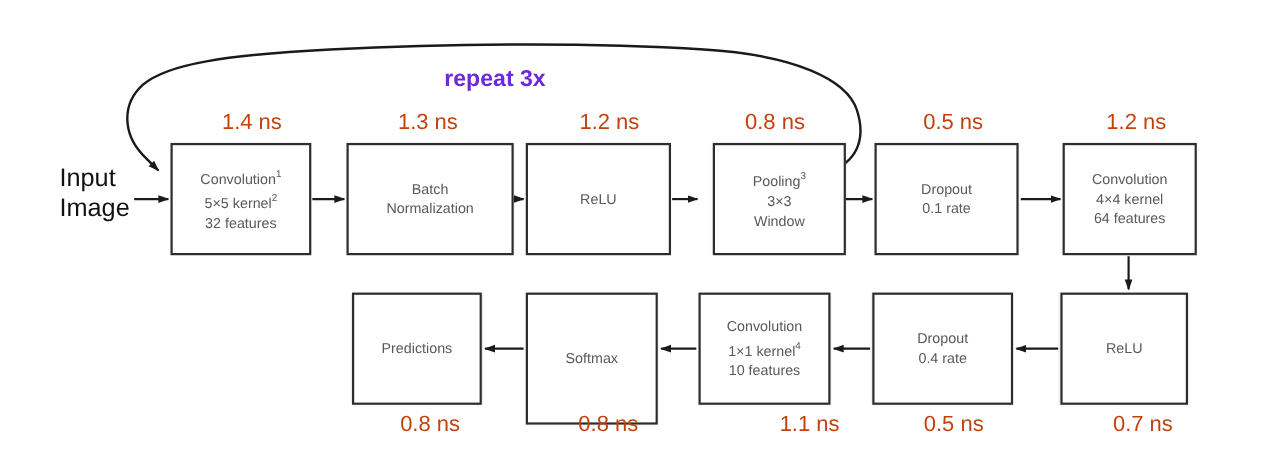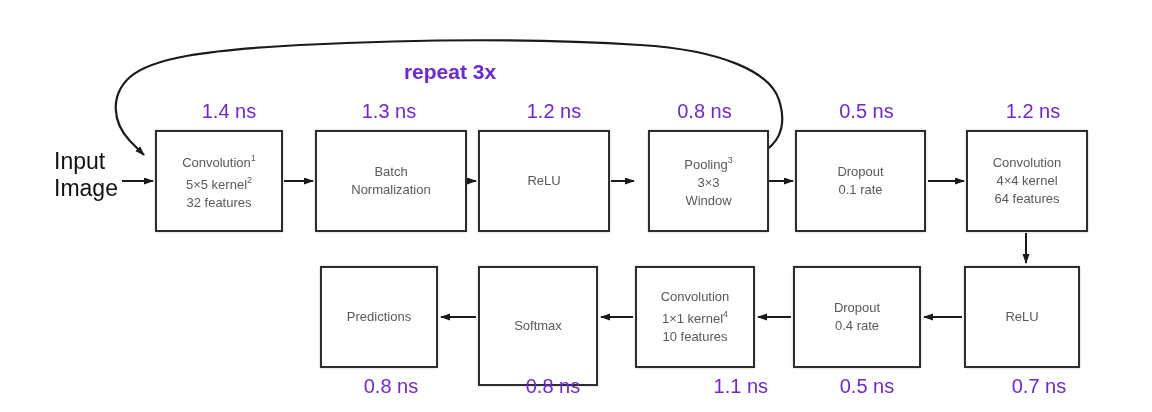--- a/index.html
+++ b/index.html
@@ -10,21 +10,21 @@
   .arrow-layer{position:absolute;left:0;top:0;width:1152px;height:412px;}
   .box{
     position:absolute;box-sizing:border-box;border:2px solid #2d2d2d;background:#ffffff;
     display:flex;flex-direction:column;justify-content:center;align-items:center;
     text-align:center;color:#595959;font-size:13px;line-height:18px;
     box-shadow:0 0 2px rgba(0,0,0,0.25);
   }
   .box sup{font-size:9px;position:relative;top:-1px;}
   .time{
     position:absolute;height:26px;line-height:26px;text-align:center;
-    color:#6d28d9;font-size:20px;white-space:nowrap;
+    color:#c2410c;font-size:20px;white-space:nowrap;
   }
   .input-label{
     position:absolute;left:54px;top:148px;color:#111111;font-size:23px;line-height:27px;
   }
   .repeat-label{
     position:absolute;left:388px;top:60px;width:124px;text-align:center;
     color:#6d28d9;font-size:21px;font-weight:bold;white-space:nowrap;
   }
 </style>
 </head>
@@ -114,17 +114,17 @@
   <div class="box" style="left:793px;top:266px;width:128px;height:102px;">
     <div><span>Dropout</span></div>
     <div><span>0.4 rate</span></div>
   </div>
   <div class="box" style="left:964px;top:266px;width:116px;height:102px;">
     <div><span>ReLU</span></div>
   </div>
 
   <div class="time" style="left:332px;top:373px;width:118px;">0.8 ns</div>
   <div class="time" style="left:493px;top:373px;width:120px;">0.8 ns</div>
-  <div class="time" style="left:648px;top:373px;width:120px;text-align:right;">1.1 ns</div>
+  <div class="time" style="left:676px;top:373px;width:120px;">1.1 ns</div>
   <div class="time" style="left:803px;top:373px;width:128px;">0.5 ns</div>
   <div class="time" style="left:981px;top:373px;width:116px;">0.7 ns</div>
 
 </div>
 
 </body></html>

